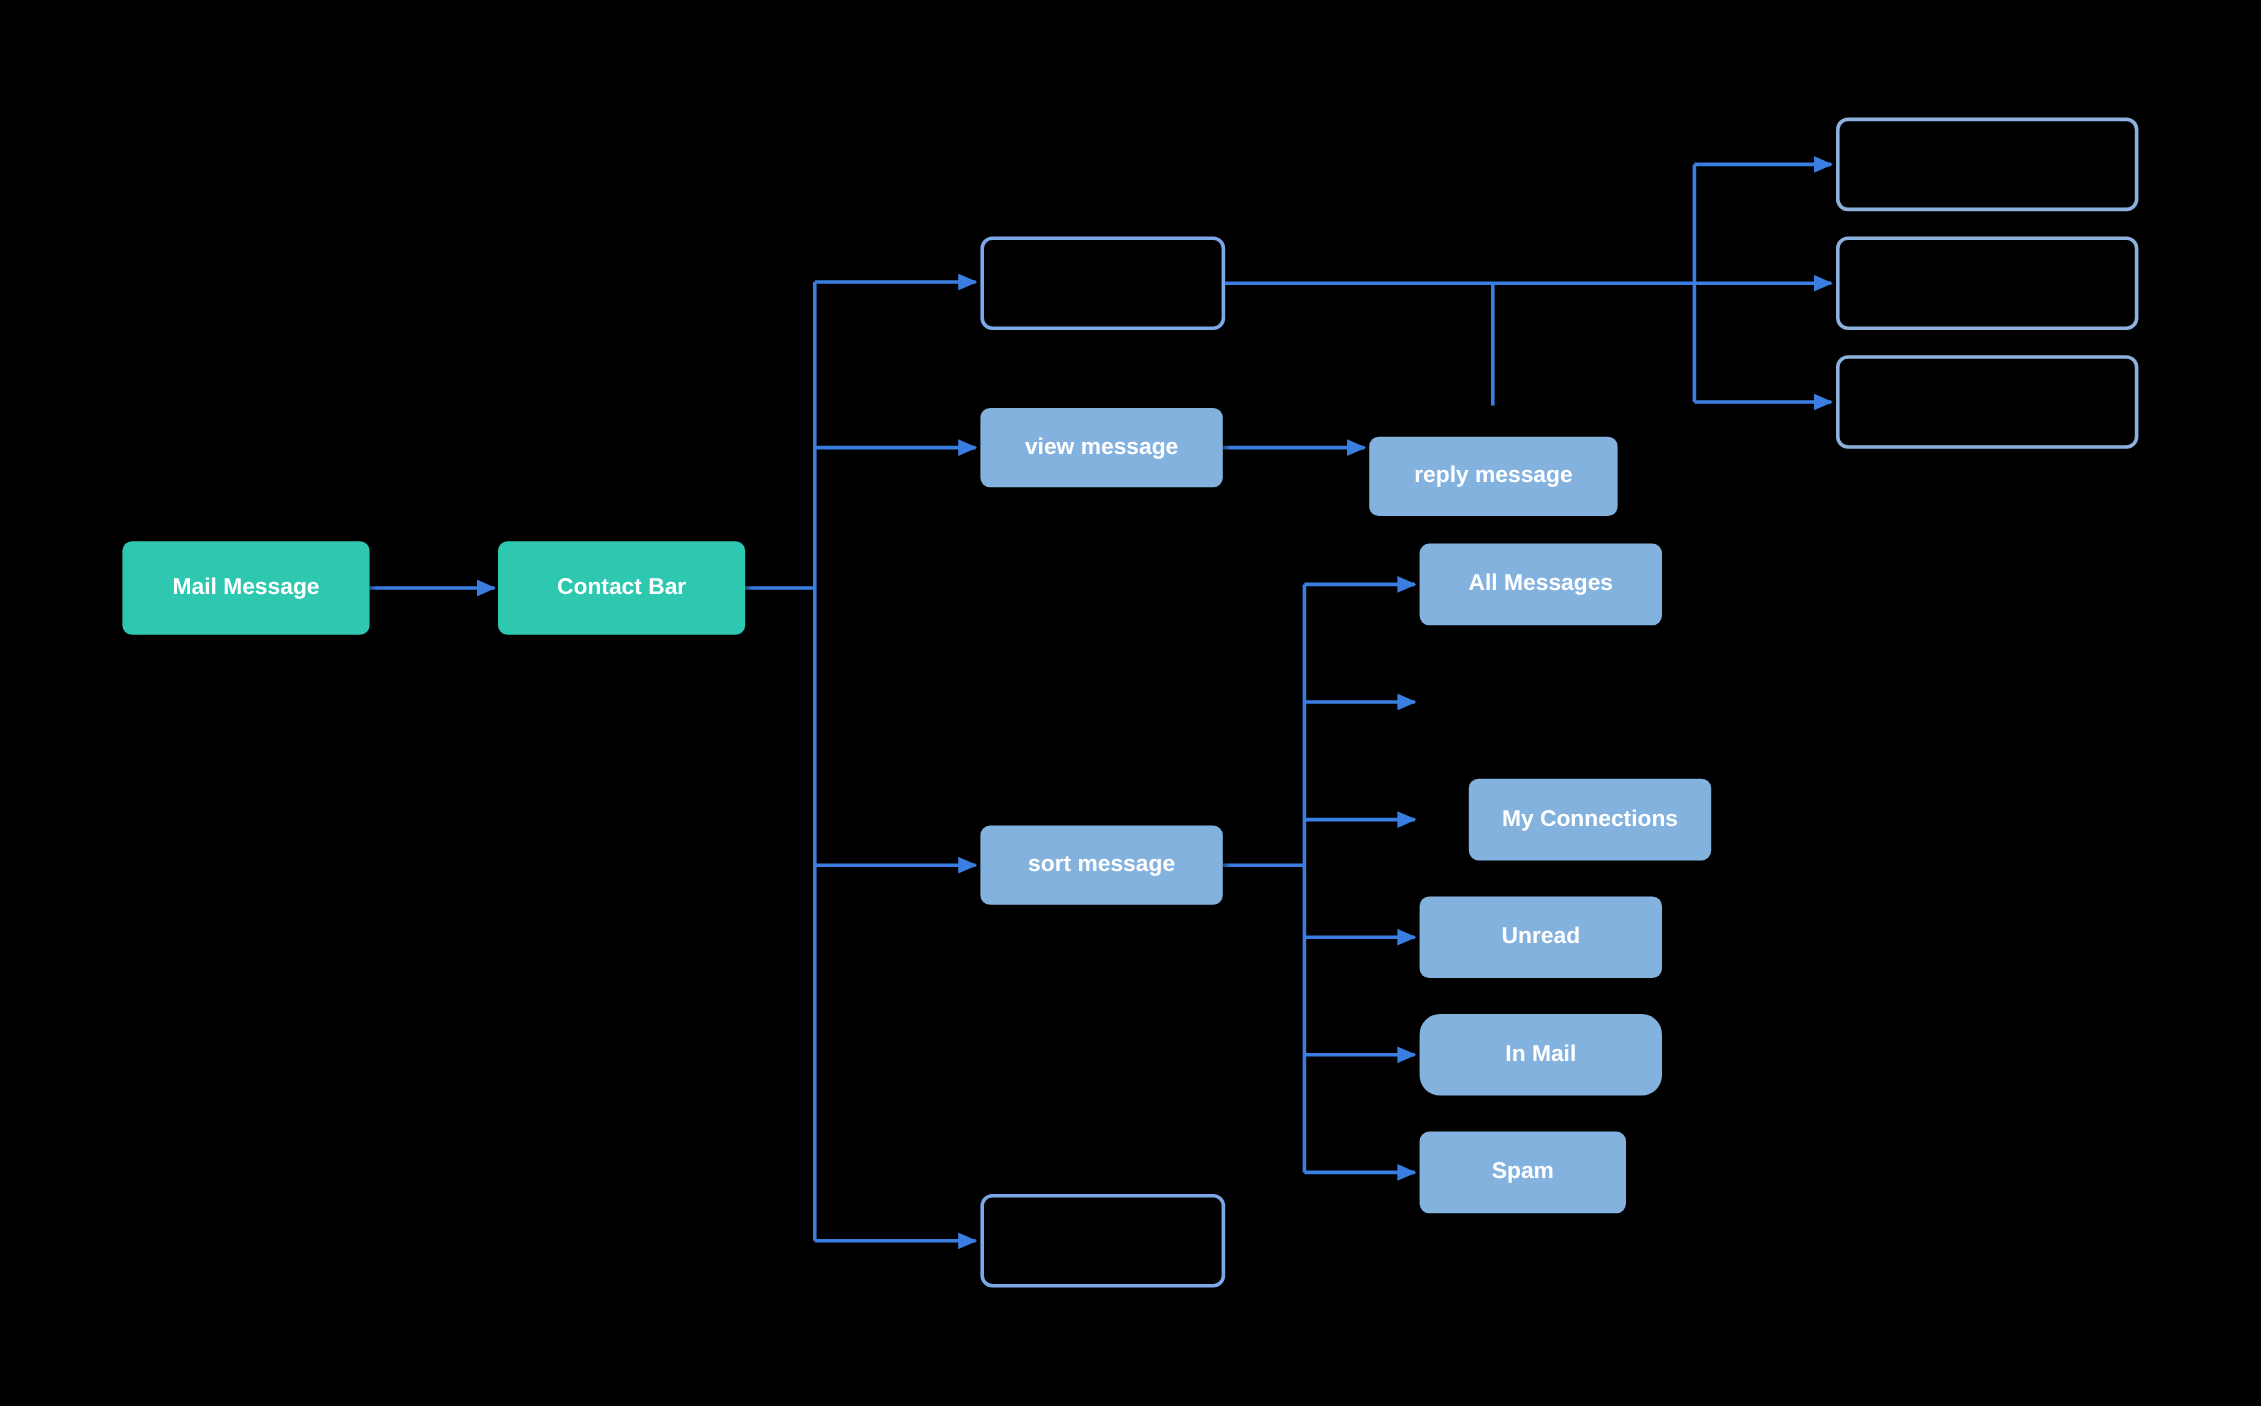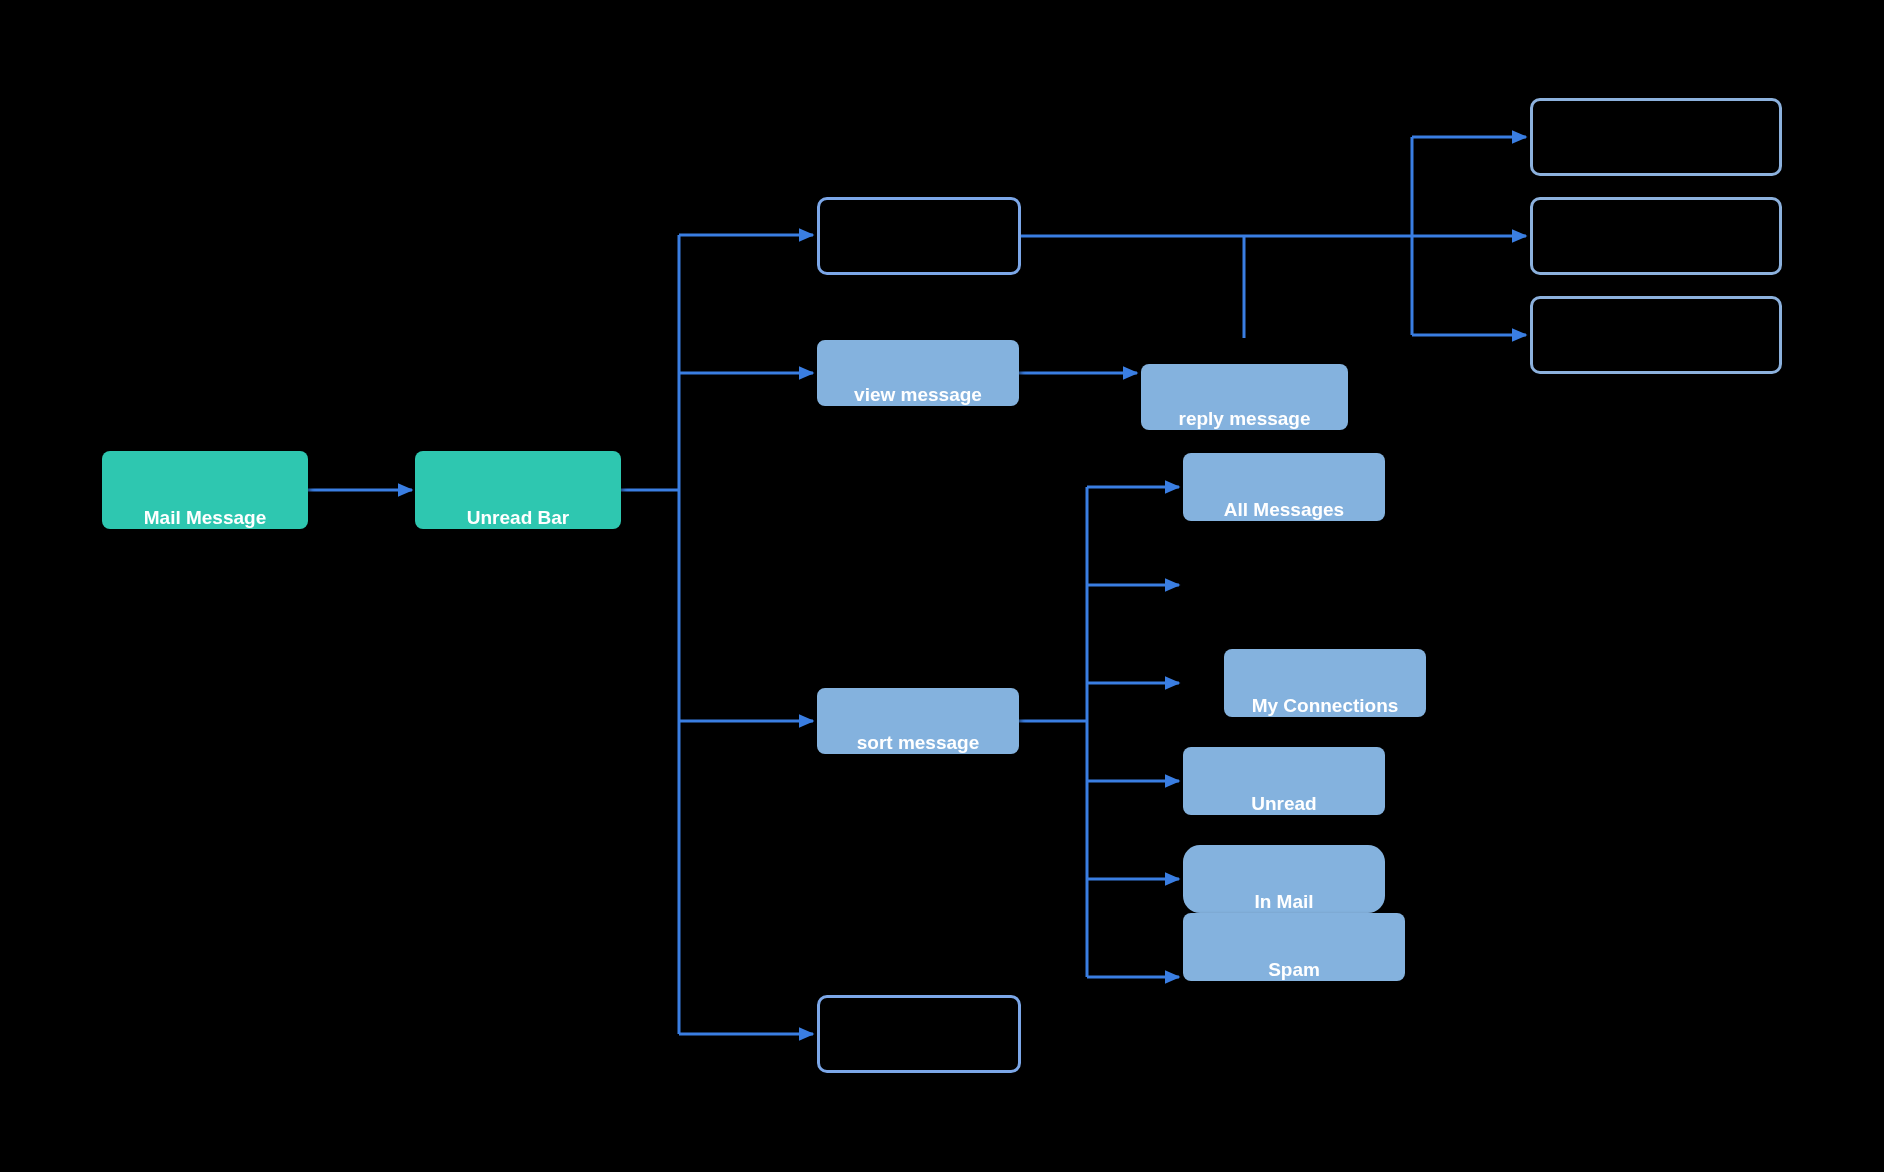--- a/index.html
+++ b/index.html
@@ -18,21 +18,21 @@
     background:var(--canvas_bg,#000);
     overflow:hidden;
     font-family:"Liberation Sans","DejaVu Sans",sans-serif;
   }
   svg.connectors{position:absolute;left:0;top:0;width:1884px;height:1172px;}
   .link{stroke:var(--connector,#3A7EE2);stroke-width:3;fill:none;}
   .arrowhead{fill:var(--connector,#3A7EE2);}
   .node{
     position:absolute;
     box-sizing:border-box;
-    display:flex;align-items:flex-end;justify-content:center;
+    display:flex;align-items:center;justify-content:center;
     border-radius:8px;
     font-weight:700;font-size:19px;
     color:var(--label_text,#fff);
     box-shadow:2px 3px 5px rgba(0,0,0,0.55);
     cursor:default;
   }
   .node.start{background:var(--start_fill,#2EC7B0);}
   .node.action{background:var(--action_fill,#84B2DE);}
   .node.ghost{
     background:transparent;
@@ -49,21 +49,21 @@
   #n-reply     {left:1141px;top:340px; width:207px; height:66px;margin-top:24px;}
   #n-ph-r1     {left:1530px;top:98px;  width:252px; height:78px;}
   #n-ph-r2     {left:1530px;top:197px; width:252px; height:78px;}
   #n-ph-r3     {left:1530px;top:296px; width:252px; height:78px;}
   #n-sort      {left:817px; top:688px; width:202px; height:66px;}
   #n-all       {left:1183px;top:453px; width:202px; height:68px;}
   #n-arch      {left:1183px;top:551px; width:202px; height:68px;}
   #n-myconn    {left:1183px;top:649px; width:202px; height:68px;margin-left:41px;}
   #n-unread    {left:1183px;top:747px; width:202px; height:68px;}
   #n-inmail    {left:1183px;top:845px; width:202px; height:68px;border-radius:17px;}
-  #n-spam      {left:1183px;top:913px; width:222px; height:68px;}
+  #n-spam      {left:1183px;top:943px; width:172px; height:68px;}
   #n-ph-bottom {left:817px; top:995px; width:204px; height:78px;}
 </style>
 </head>
 <body>
 
 <div class="canvas">
 
   <svg class="connectors" viewBox="0 0 1884 1172" xmlns="http://www.w3.org/2000/svg">
     <defs>
       <marker id="arrow" viewBox="0 0 16 14" markerWidth="16" markerHeight="14" refX="14.5" refY="7" orient="auto" markerUnits="userSpaceOnUse">
@@ -92,21 +92,21 @@
     <path class="link" d="M1087 781 L1179 781" marker-end="url(#arrow)"></path>
     <path class="link" d="M1087 879 L1179 879" marker-end="url(#arrow)"></path>
     <path class="link" d="M1087 977 L1179 977" marker-end="url(#arrow)"></path>
   </svg>
 
   <div class="node start" id="n-open">
     <span>Mail Message</span>
   </div>
 
   <div class="node start" id="n-contact">
-    <span>Unread Bar</span>
+    <span>Contact Bar</span>
   </div>
 
   <div class="node ghost" id="n-ph-top">
     <span></span>
   </div>
 
   <div class="node action" id="n-view">
     <span>view message</span>
   </div>
 

